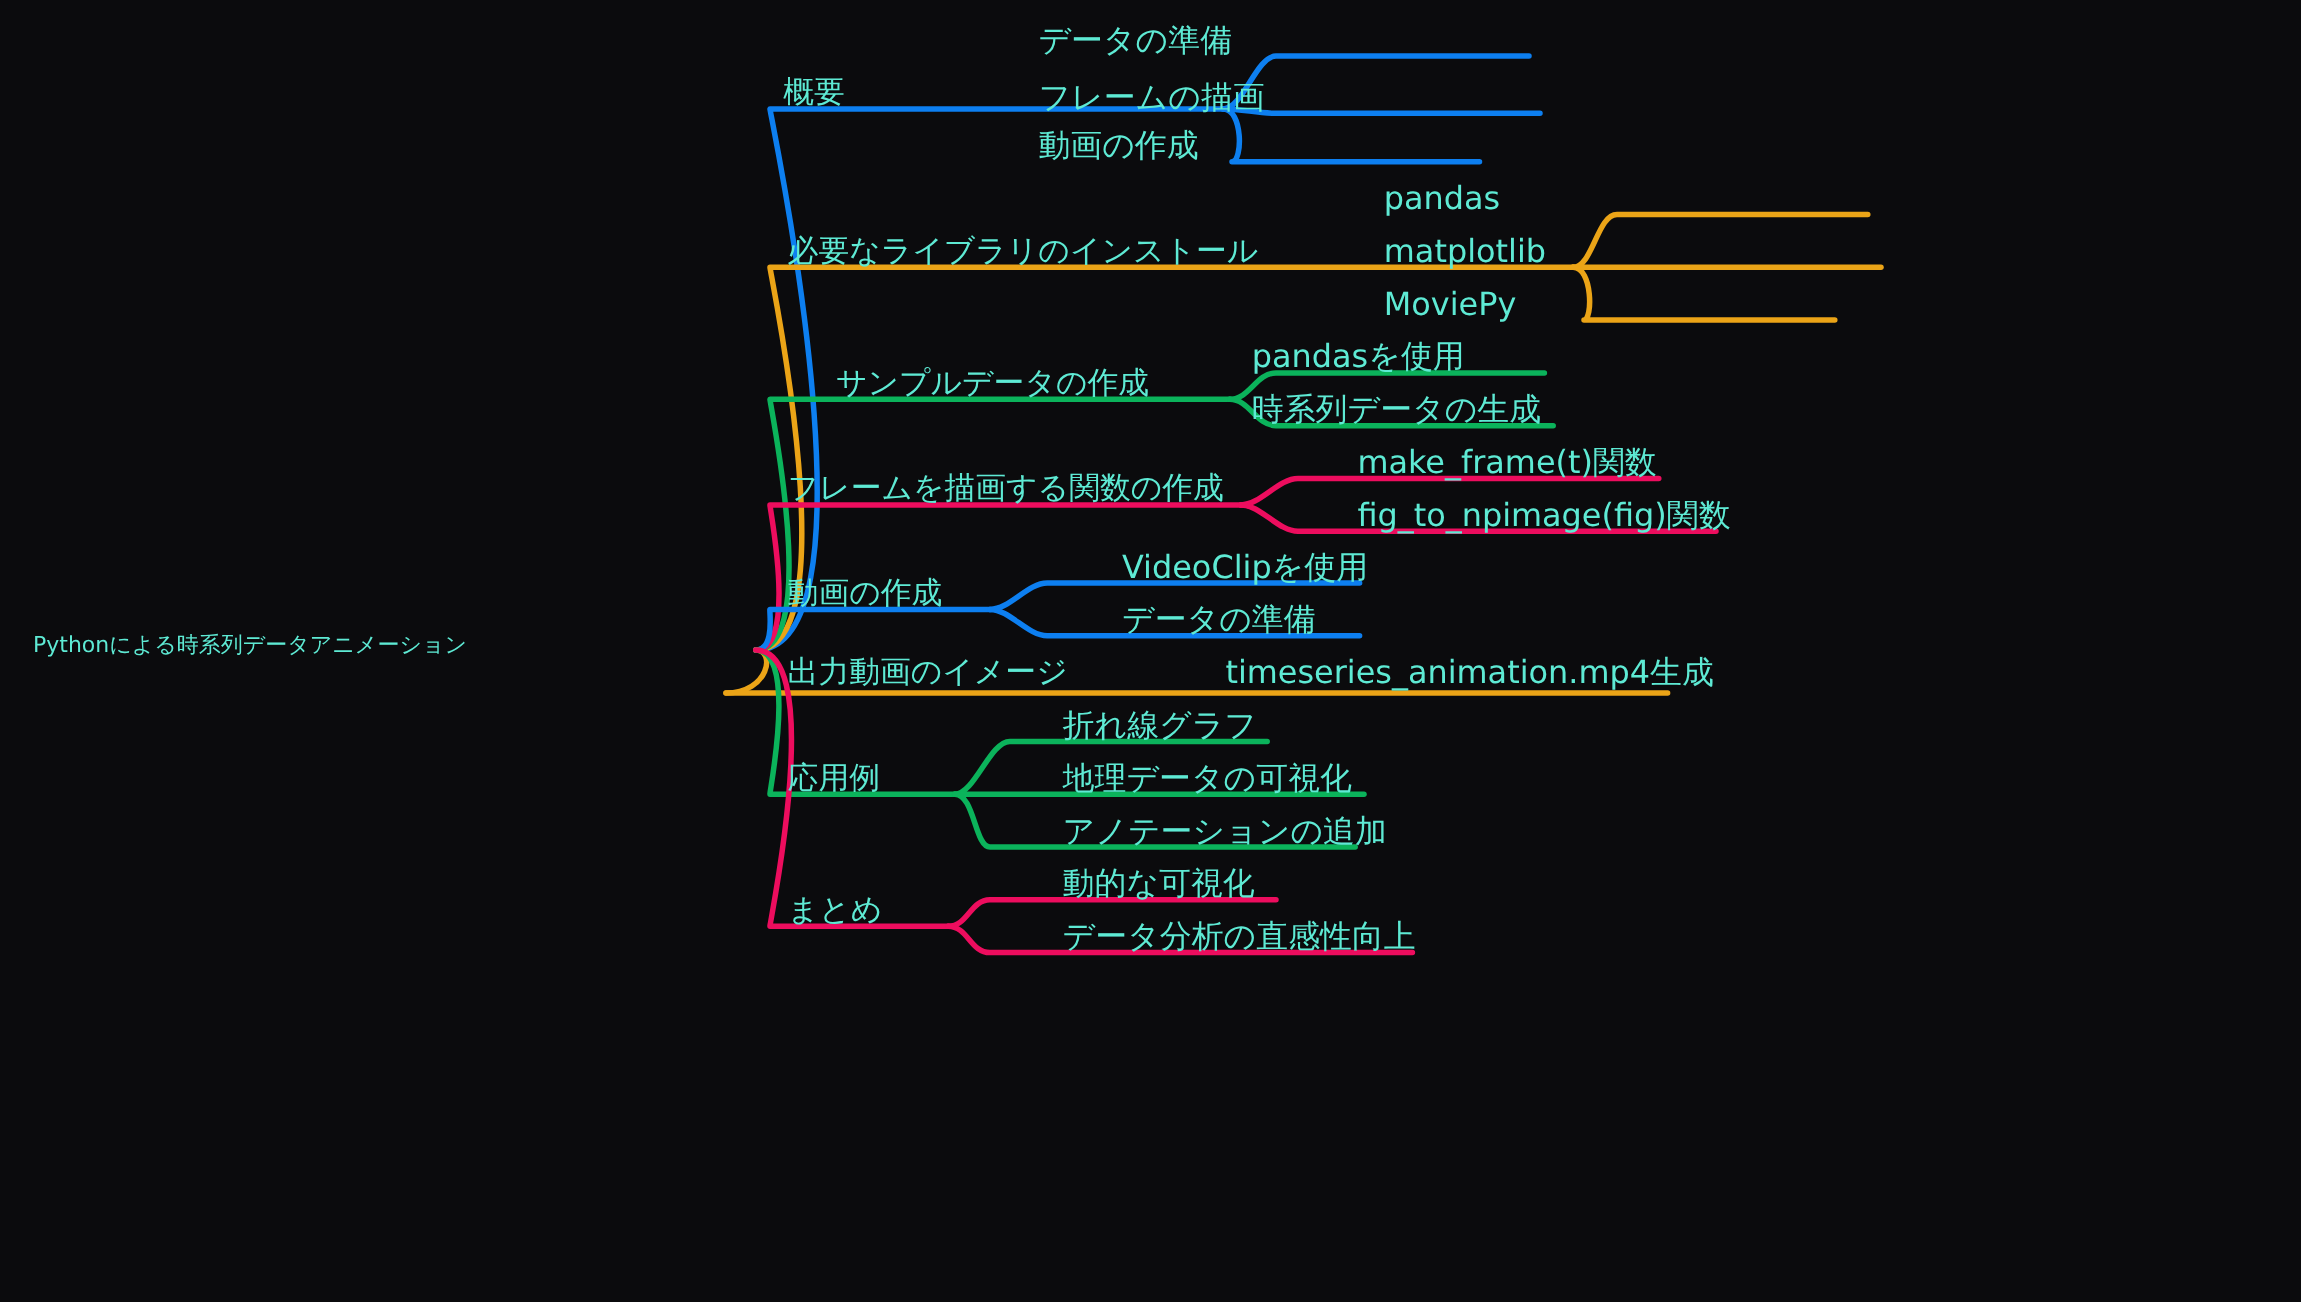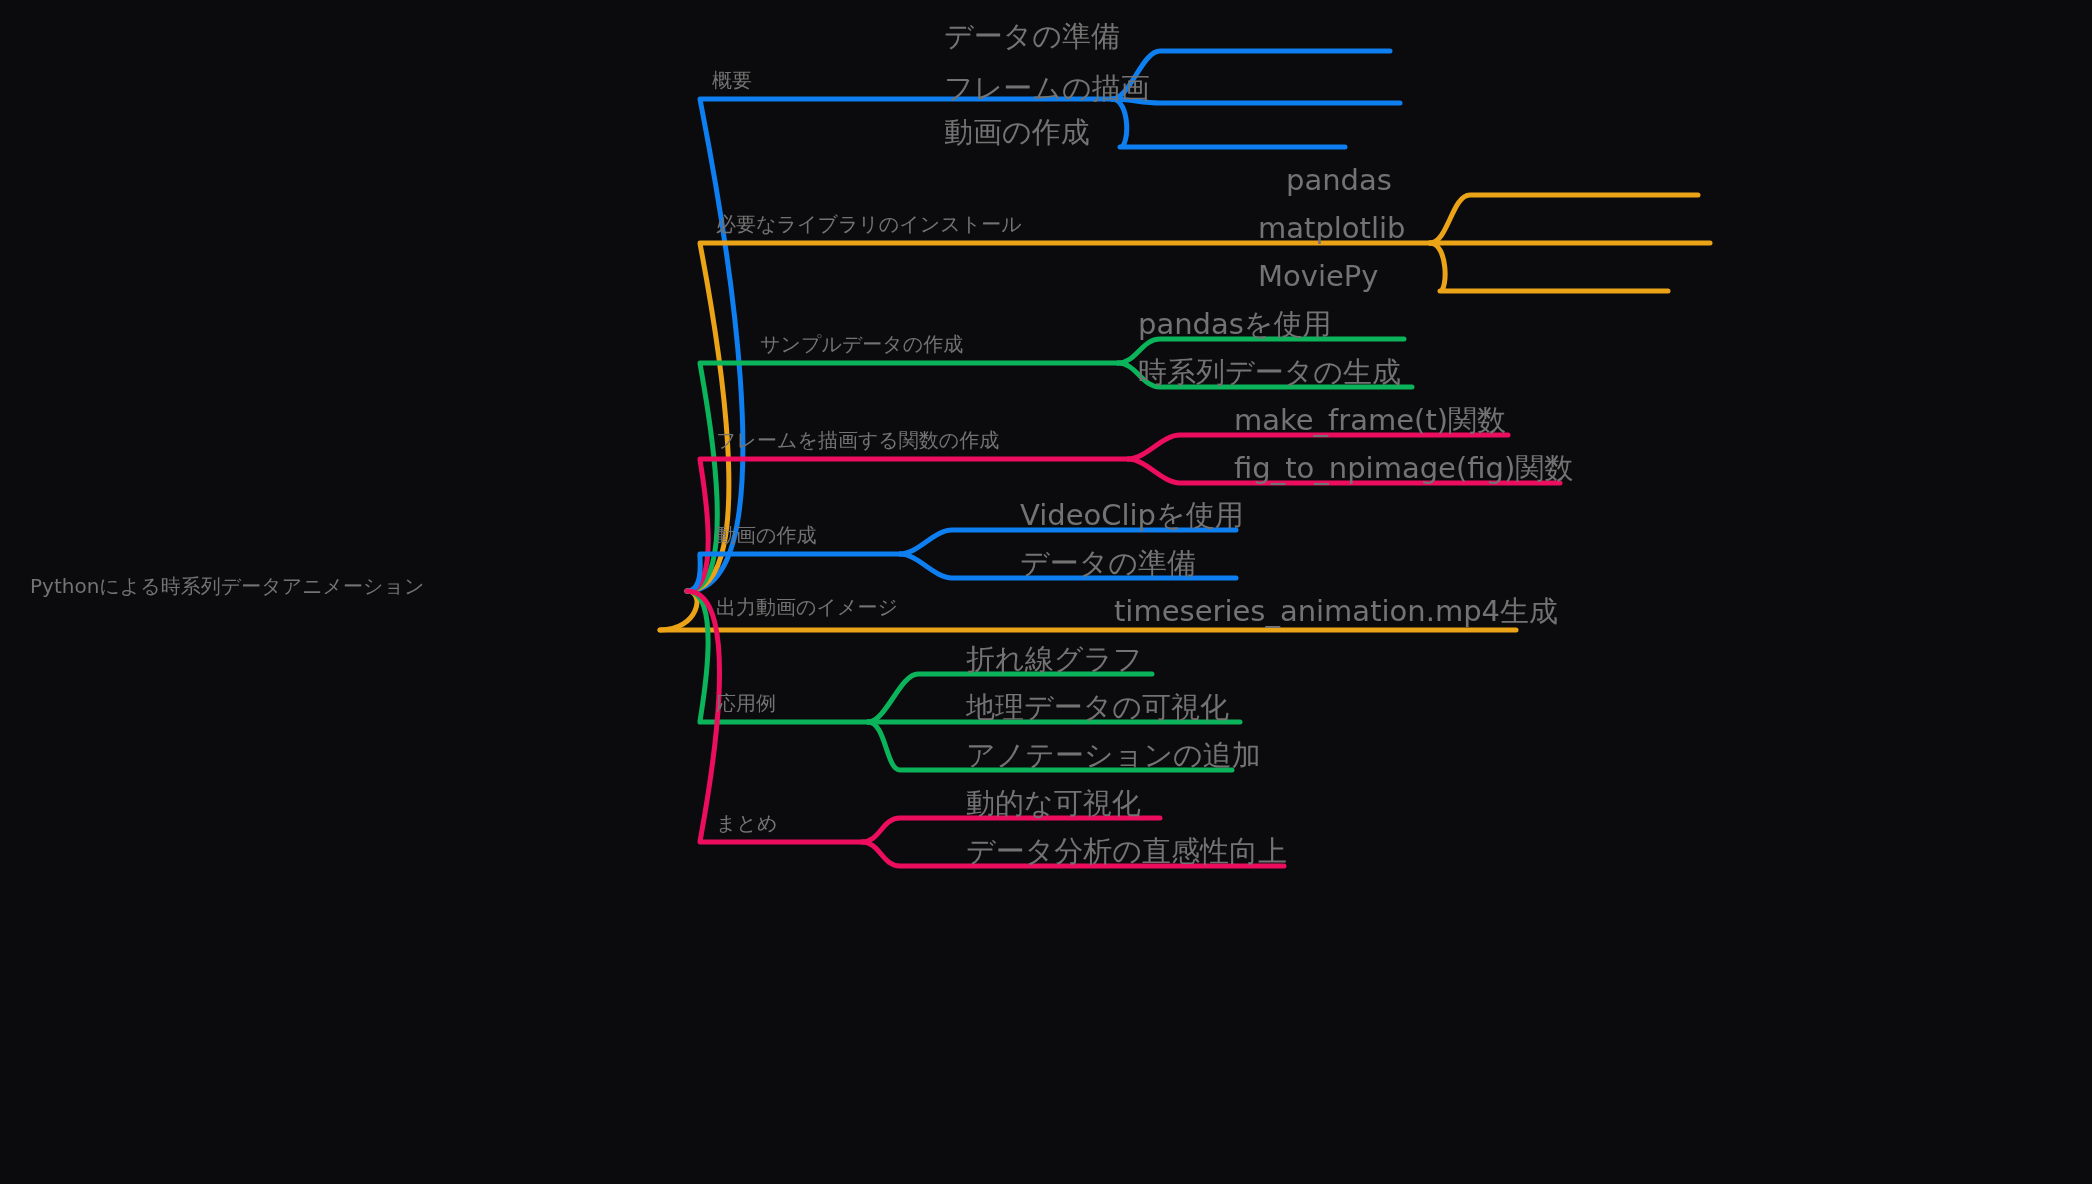--- a/index.html
+++ b/index.html
@@ -9,31 +9,31 @@
     font-family:"DejaVu Sans","Liberation Sans",sans-serif;
     overflow:hidden;
     position:relative;
   }
   #mindmap{
     position:absolute;left:0;top:0;
     width:2092px;height:1184px;
   }
   .node-label{
     position:absolute;
-    color:#737373;
+    color:#5eead4;
     font-size:30px;
     line-height:1;
     white-space:nowrap;
     font-family:"DejaVu Sans","Liberation Sans",sans-serif;
     letter-spacing:0px;
   }
   .root-label{
     font-size:20px;
   }
-  .lvl1-label{ font-size:20px; }
+  .lvl1-label{ font-size:28px; }
   .lvl2-label{ font-size:29px; }
   svg path{ fill:none; stroke-linecap:round; stroke-linejoin:round; }
 </style>
 </head>
 <body>
 
 <svg id="mindmap" viewBox="0 0 2092 1184" xmlns="http://www.w3.org/2000/svg">
   <g id="edge-layer">
       <path d="M 687 591 C 805.24 591, 699 99, 700 99 L 1112 99" stroke="#0d7ff0" stroke-width="5"></path>
       <path d="M 1112 99 C 1130 99, 1142 51, 1160 51 L 1390 51" stroke="#0d7ff0" stroke-width="5"></path>
@@ -64,21 +64,21 @@
     </g>
 </svg>
 
 <div id="label-layer">
     <div class="node-label root-label" style="left: 30px; top: 576px;">Pythonによる時系列データアニメーション</div>
     <div class="node-label lvl1-label" style="left: 712px; top: 70px;">概要</div>
     <div class="node-label lvl2-label" style="left: 944px; top: 22px;">データの準備</div>
     <div class="node-label lvl2-label" style="left: 944px; top: 74px; text-align: right;">フレームの描画</div>
     <div class="node-label lvl2-label" style="left: 944px; top: 118px;">動画の作成</div>
     <div class="node-label lvl1-label" style="left: 716px; top: 214px;">必要なライブラリのインストール</div>
-    <div class="node-label lvl2-label" style="left: 1258px; top: 166px; margin-left: 28px;">pandas</div>
+    <div class="node-label lvl2-label" style="left: 1258px; top: 166px;">pandas</div>
     <div class="node-label lvl2-label" style="left: 1258px; top: 214px;">matplotlib</div>
     <div class="node-label lvl2-label" style="left: 1258px; top: 262px;">MoviePy</div>
     <div class="node-label lvl1-label" style="left: 716px; top: 334px; padding-left: 44px;">サンプルデータの作成</div>
     <div class="node-label lvl2-label" style="left: 1138px; top: 310px;">pandasを使用</div>
     <div class="node-label lvl2-label" style="left: 1138px; top: 358px;">時系列データの生成</div>
     <div class="node-label lvl1-label" style="left: 716px; top: 430px;">フレームを描画する関数の作成</div>
     <div class="node-label lvl2-label" style="left: 1234px; top: 406px;">make_frame(t)関数</div>
     <div class="node-label lvl2-label" style="left: 1234px; top: 454px;">fig_to_npimage(fig)関数</div>
     <div class="node-label lvl1-label" style="left: 716px; top: 525px;">動画の作成</div>
     <div class="node-label lvl2-label" style="left: 1020px; top: 501px;">VideoClipを使用</div>

